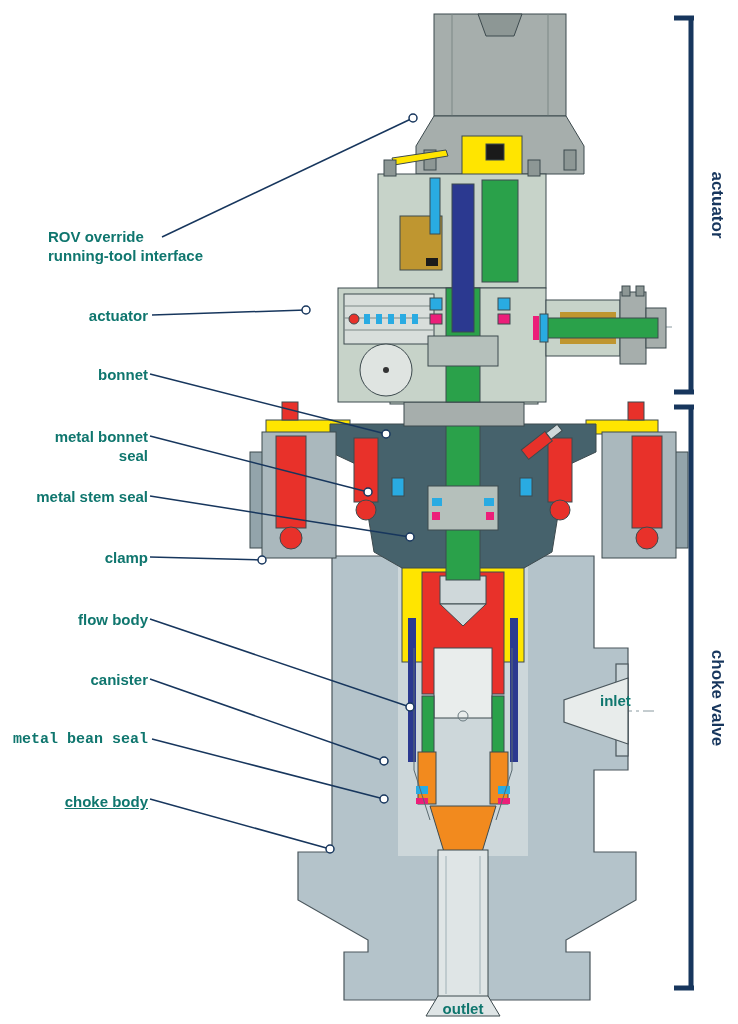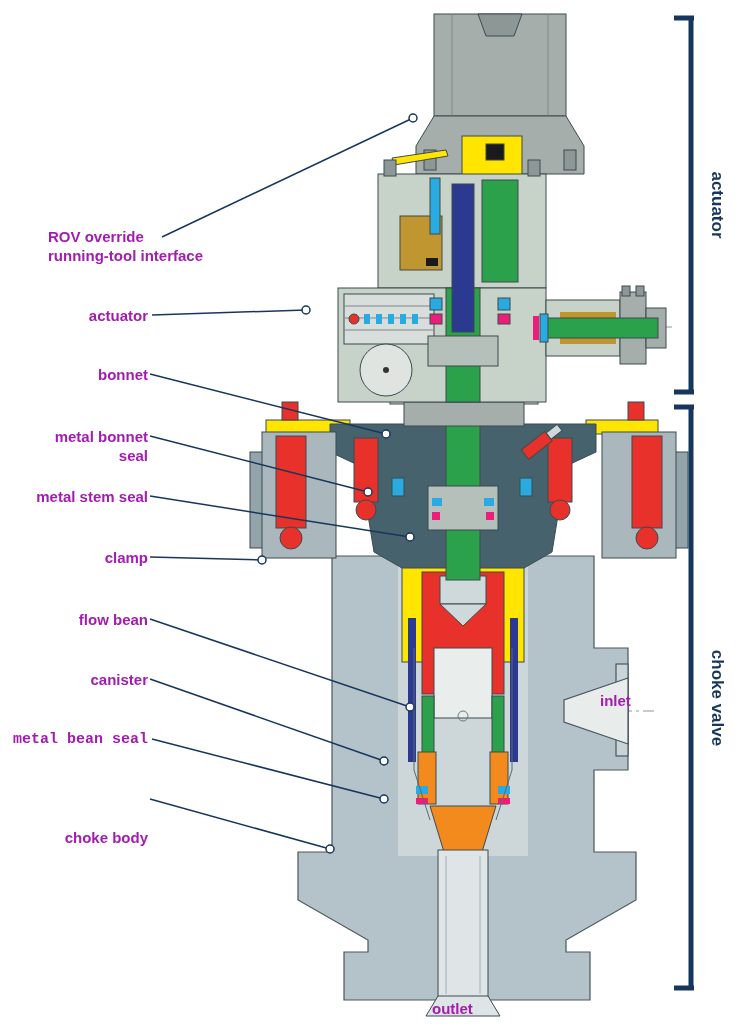--- a/index.html
+++ b/index.html
@@ -7,21 +7,21 @@
     position:relative;
     width:738px;height:1024px;
     background:#ffffff;
     font-family:"Liberation Sans", sans-serif;
     overflow:hidden;
     margin:0 auto;
   }
   svg{position:absolute;left:0;top:0;}
   .lbl{
     position:absolute;
-    color:#a21caf;
+    color:#0f766e;
     font-size:15px;
     font-weight:600;
     line-height:1.25;
     white-space:pre-line;
   }
   .lbl.right{text-align:right;}
 </style>
 </head>
 <body>
 
@@ -226,20 +226,20 @@
   <text x="712" y="698" transform="rotate(90 712 698)" text-anchor="middle" font-size="17" font-weight="700" fill="#17365d">choke valve</text>
 </svg>
 
 <div class="lbl" style="left:48px;top:228px;">ROV override
 running-tool interface</div>
 <div class="lbl right" style="right:590px;top:307px;">actuator</div>
 <div class="lbl right" style="right:590px;top:366px;">bonnet</div>
 <div class="lbl right" style="right:590px;top:428px;margin-left:24px;">metal bonnet seal</div>
 <div class="lbl right" style="right:590px;top:488px;text-align:right;">metal stem seal</div>
 <div class="lbl right" style="right:590px;top:549px;">clamp</div>
-<div class="lbl right" style="right:590px;top:611px;">flow bean</div>
+<div class="lbl right" style="right:590px;top:611px;">flow body</div>
 <div class="lbl right" style="right:590px;top:671px;">canister</div>
 <div class="lbl right" style="right:590px;top:731px;font-family:Liberation Mono, monospace;">metal bean seal</div>
-<div class="lbl right" style="right:590px;top:829px;">choke body</div>
+<div class="lbl right" style="right:590px;top:793px;text-decoration:underline;">choke body</div>
 <div class="lbl" style="left:600px;top:692px;">inlet</div>
-<div class="lbl" style="left:432px;top:1000px;width:62px;text-align:left;">outlet</div>
+<div class="lbl" style="left:432px;top:1000px;width:62px;text-align:center;">outlet</div>
 
 </div>
 
 </body></html>

